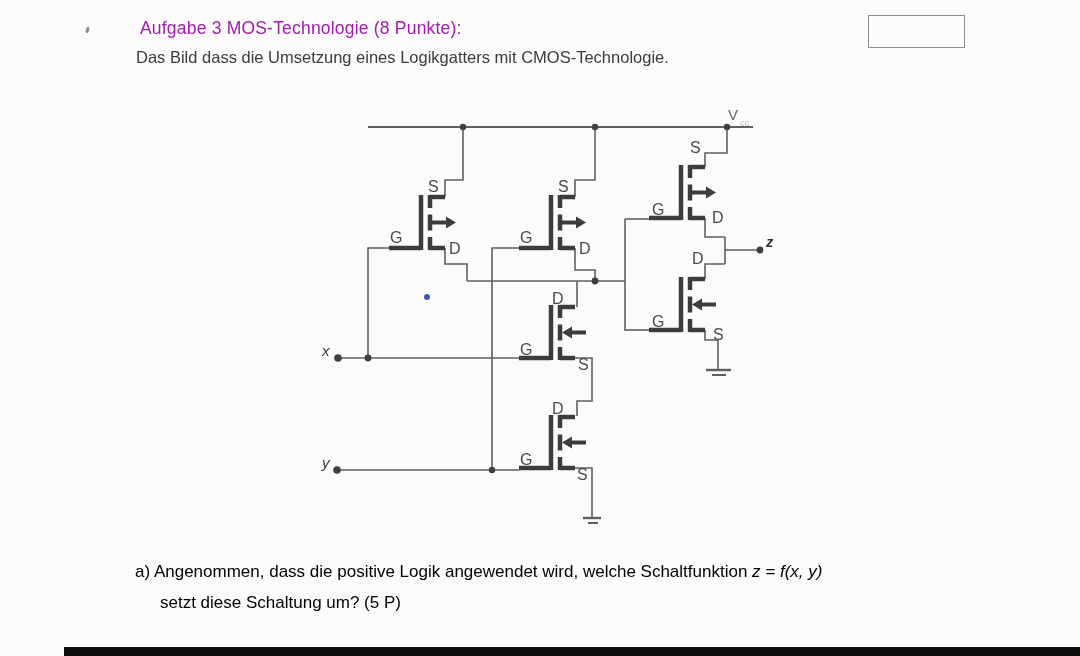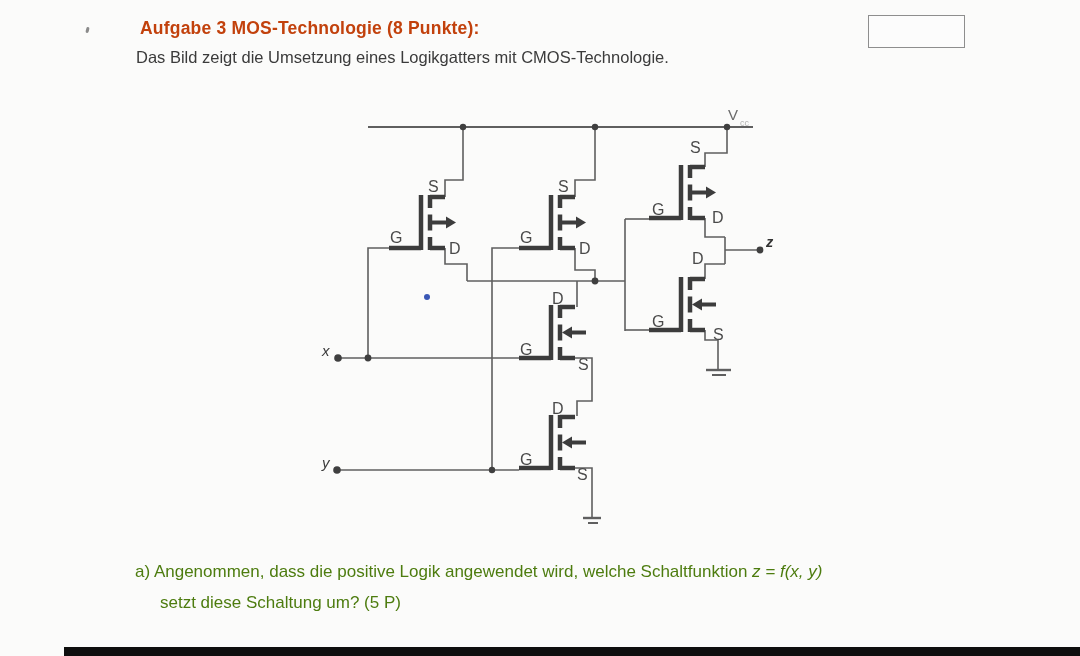--- a/index.html
+++ b/index.html
@@ -3,21 +3,21 @@
 <meta charset="utf-8">
 <style>
   html,body{margin:0;padding:0;}
   body{
     width:1080px;height:656px;position:relative;overflow:hidden;
     background:#fbfbfa;
     font-family:"Liberation Sans",sans-serif;
   }
   .title{
     position:absolute;left:140px;top:18px;
-    font-size:17.5px;font-weight:bold;color:#c2410c;letter-spacing:.2px;
+    font-size:17.5px;font-weight:normal;color:#a21caf;letter-spacing:.2px;
   }
   .subtitle{
     position:absolute;left:136px;top:48px;
     font-size:16.5px;color:#3b3b3b;
   }
   .points-box{
     position:absolute;left:868px;top:15px;width:95px;height:31px;
     border:1.5px solid #8e8e8e;background:#fcfcfc;
   }
   .speck{
@@ -26,36 +26,36 @@
   }
   .circuit-svg{position:absolute;left:0;top:0;}
   svg text{font-family:"Liberation Sans",sans-serif;}
   .tlabel{font-size:16px;fill:#4a4a4a;}
   .inlabel{font-size:15px;font-style:italic;fill:#3d3d3d;}
   .outlabel{font-size:14.5px;font-style:italic;font-weight:bold;fill:#333;}
   .vlabel{font-size:15px;fill:#6a6a6a;}
   .vsub{font-size:9px;fill:#b3b3b3;}
   .question{
     position:absolute;left:135px;top:556px;width:850px;
-    font-size:17px;color:#4d7c0f;line-height:31px;
+    font-size:17px;color:#000000;line-height:31px;
   }
   .question .formula{font-style:italic;}
   .question .q-line2{padding-left:25px;}
   .scan-bar{
     position:absolute;left:64px;top:647px;width:1016px;height:9px;
     background:#0e0e0e;
   }
 </style>
 </head>
 <body>
 
 <div class="speck"></div>
 
 <div class="title">Aufgabe 3 MOS-Technologie (8 Punkte):</div>
-<div class="subtitle">Das Bild zeigt die Umsetzung eines Logikgatters mit CMOS-Technologie.</div>
+<div class="subtitle">Das Bild dass die Umsetzung eines Logikgatters mit CMOS-Technologie.</div>
 <div class="points-box"></div>
 
 <svg class="circuit-svg" width="1080" height="656" viewBox="0 0 1080 656">
   <defs>
 
     <g id="mosbody" stroke="#3c3c3c" stroke-width="4.5" fill="none">
       <path d="M2,0 V55"></path>
       <path d="M-30,53 H2"></path>
       <path d="M11,0 V13"></path>
       <path d="M11,19.5 V35.5"></path>

